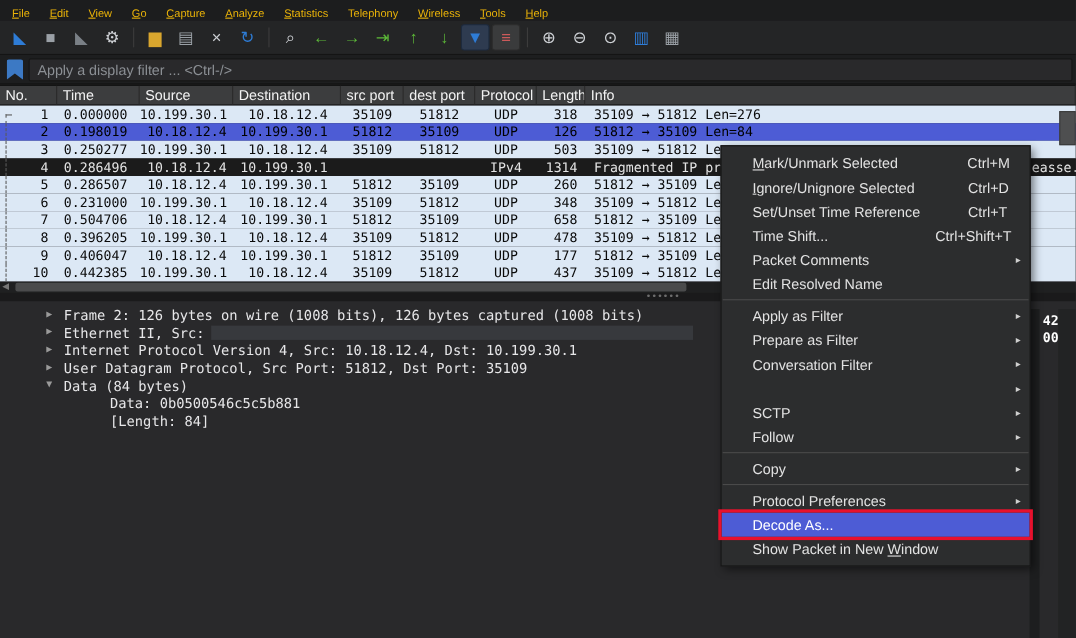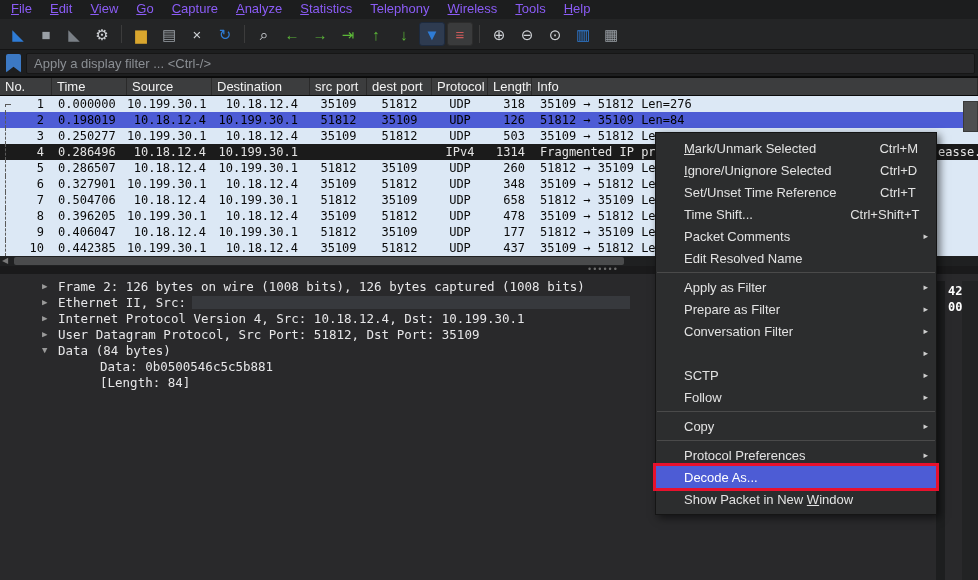--- a/index.html
+++ b/index.html
@@ -2,22 +2,22 @@
 <html><head>
 <meta charset="utf-8">
 <style>
   html,body{margin:0;padding:0;}
   body{width:978px;height:580px;overflow:hidden;background:#29292b;
        font-family:"Liberation Sans",sans-serif;position:relative;color:#ddd;}
   *{box-sizing:border-box;}
   .app{position:absolute;inset:0;display:flex;flex-direction:column;}
 
   
-  .menubar{height:19px;background:#1c1d1e;display:flex;align-items:flex-start;
-           font-size:13px;color:#8b5cf6;padding-left:2px;flex:0 0 auto;}
+  .menubar{height:19px;background:#1c1d1e;display:flex;align-items:flex-end;
+           font-size:10px;color:#eab308;padding-left:2px;flex:0 0 auto;}
   .mitem{padding:1px 9px;cursor:default;white-space:pre;}
   .mkey{text-decoration:underline;}
 
   
   .toolbar{height:31px;background:#242526;display:flex;align-items:center;gap:2px;
            padding:0 5px;border-bottom:1px solid #141414;flex:0 0 auto;}
   .tbtn{width:26px;height:24px;display:flex;align-items:center;justify-content:center;
         font-size:15px;border-radius:3px;line-height:1;}
   .tbtn.tsep{width:1px;height:18px;background:#3c3c3c;border-radius:0;margin:0 4px;}
   .tbtn.pressed{background:#2e3b50;border:1px solid #1d2a3e;}
@@ -316,21 +316,21 @@
         <span class="cell c-sport">51812</span>
         <span class="cell c-dport">35109</span>
         <span class="cell c-proto">UDP</span>
         <span class="cell c-len">260</span>
         <span class="cell c-info">51812 → 35109 Le</span>
         <span class="info-tail"></span>
       </div>
 
       <div class="prow row-udp">
         <span class="cell c-no"><span class="gutter g-line"></span><span class="noval">6</span></span>
-        <span class="cell c-time">0.327901</span>
+        <span class="cell c-time">0.231000</span>
         <span class="cell c-src">10.199.30.1</span>
         <span class="cell c-dst">10.18.12.4</span>
         <span class="cell c-sport">35109</span>
         <span class="cell c-dport">51812</span>
         <span class="cell c-proto">UDP</span>
         <span class="cell c-len">348</span>
         <span class="cell c-info">35109 → 51812 Le</span>
         <span class="info-tail"></span>
       </div>
 

